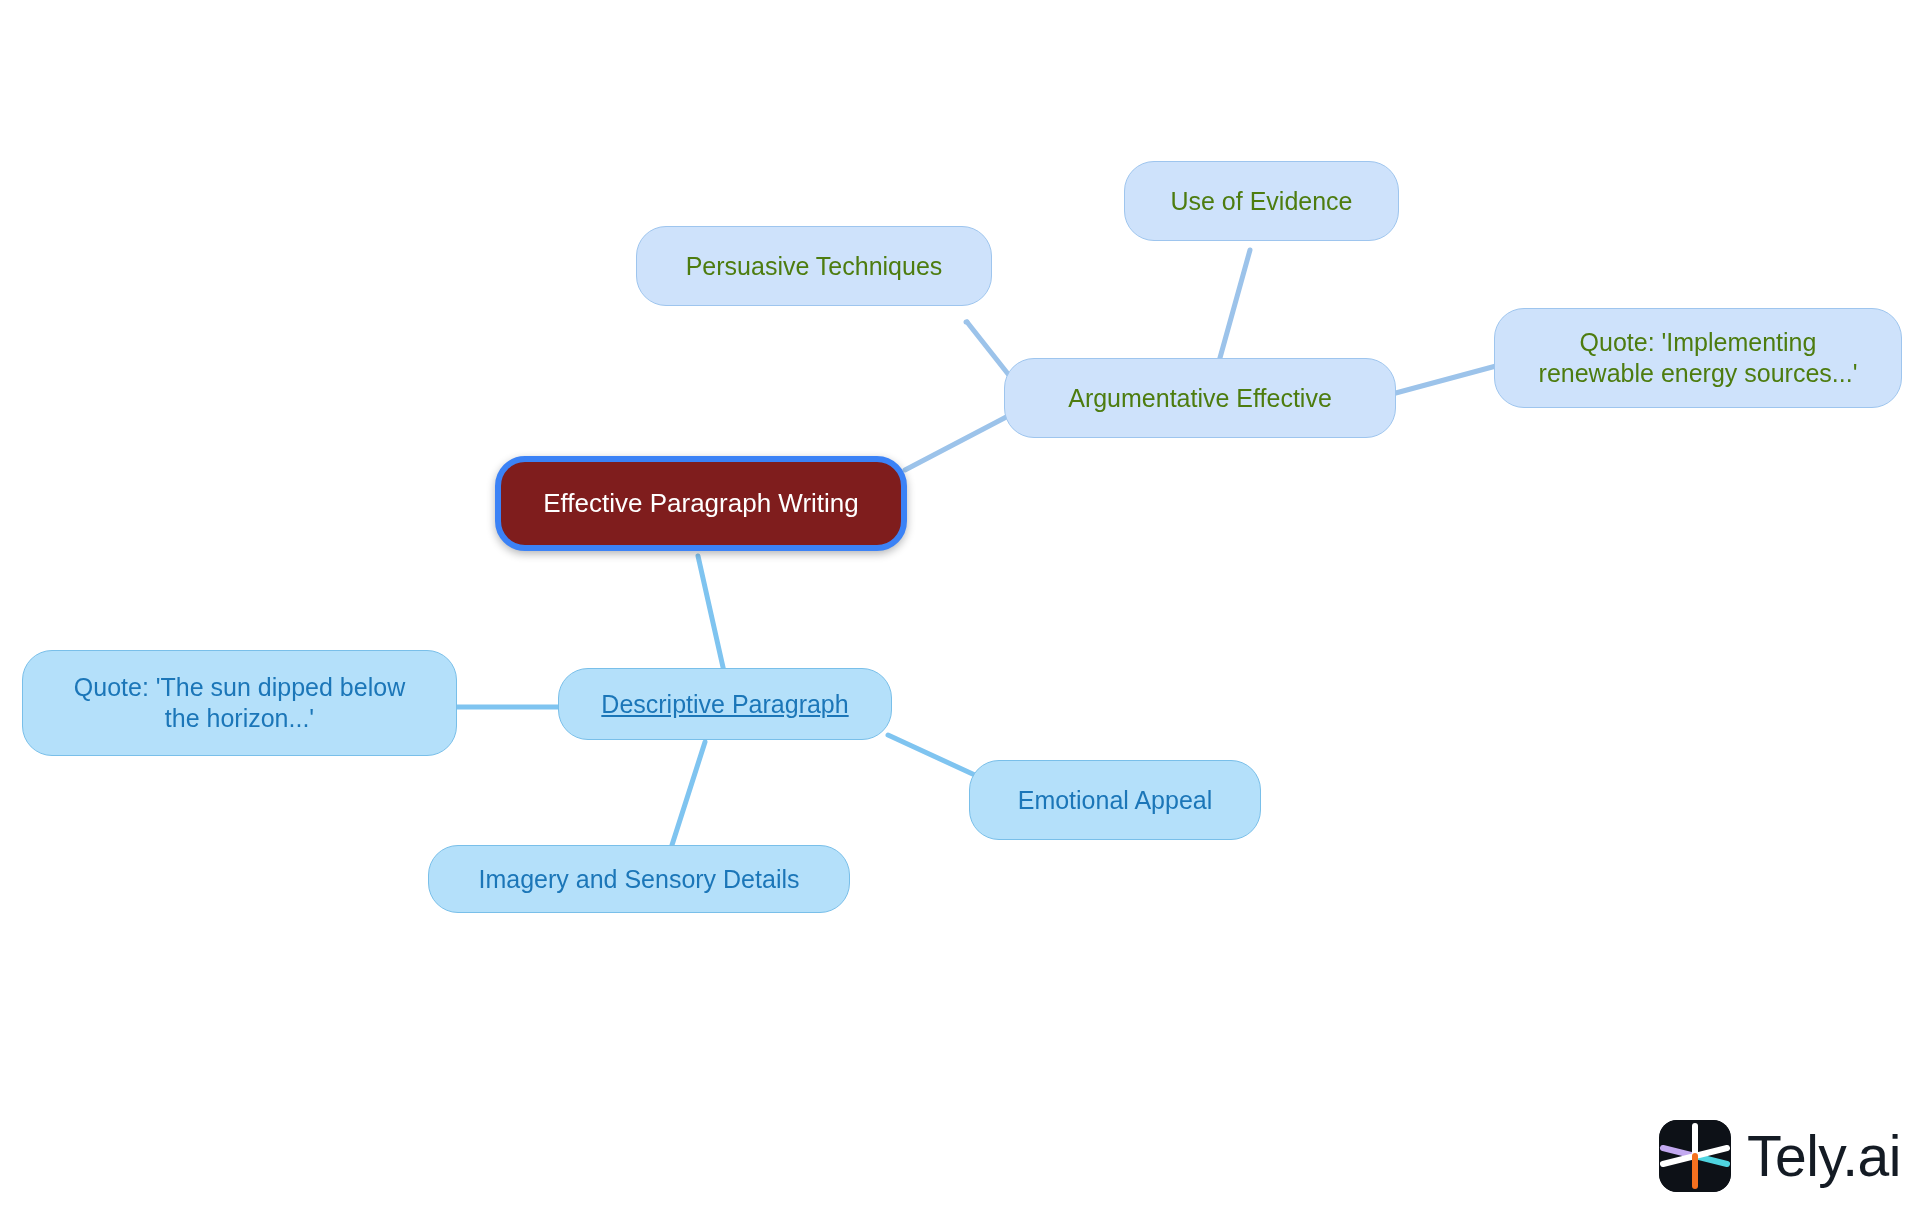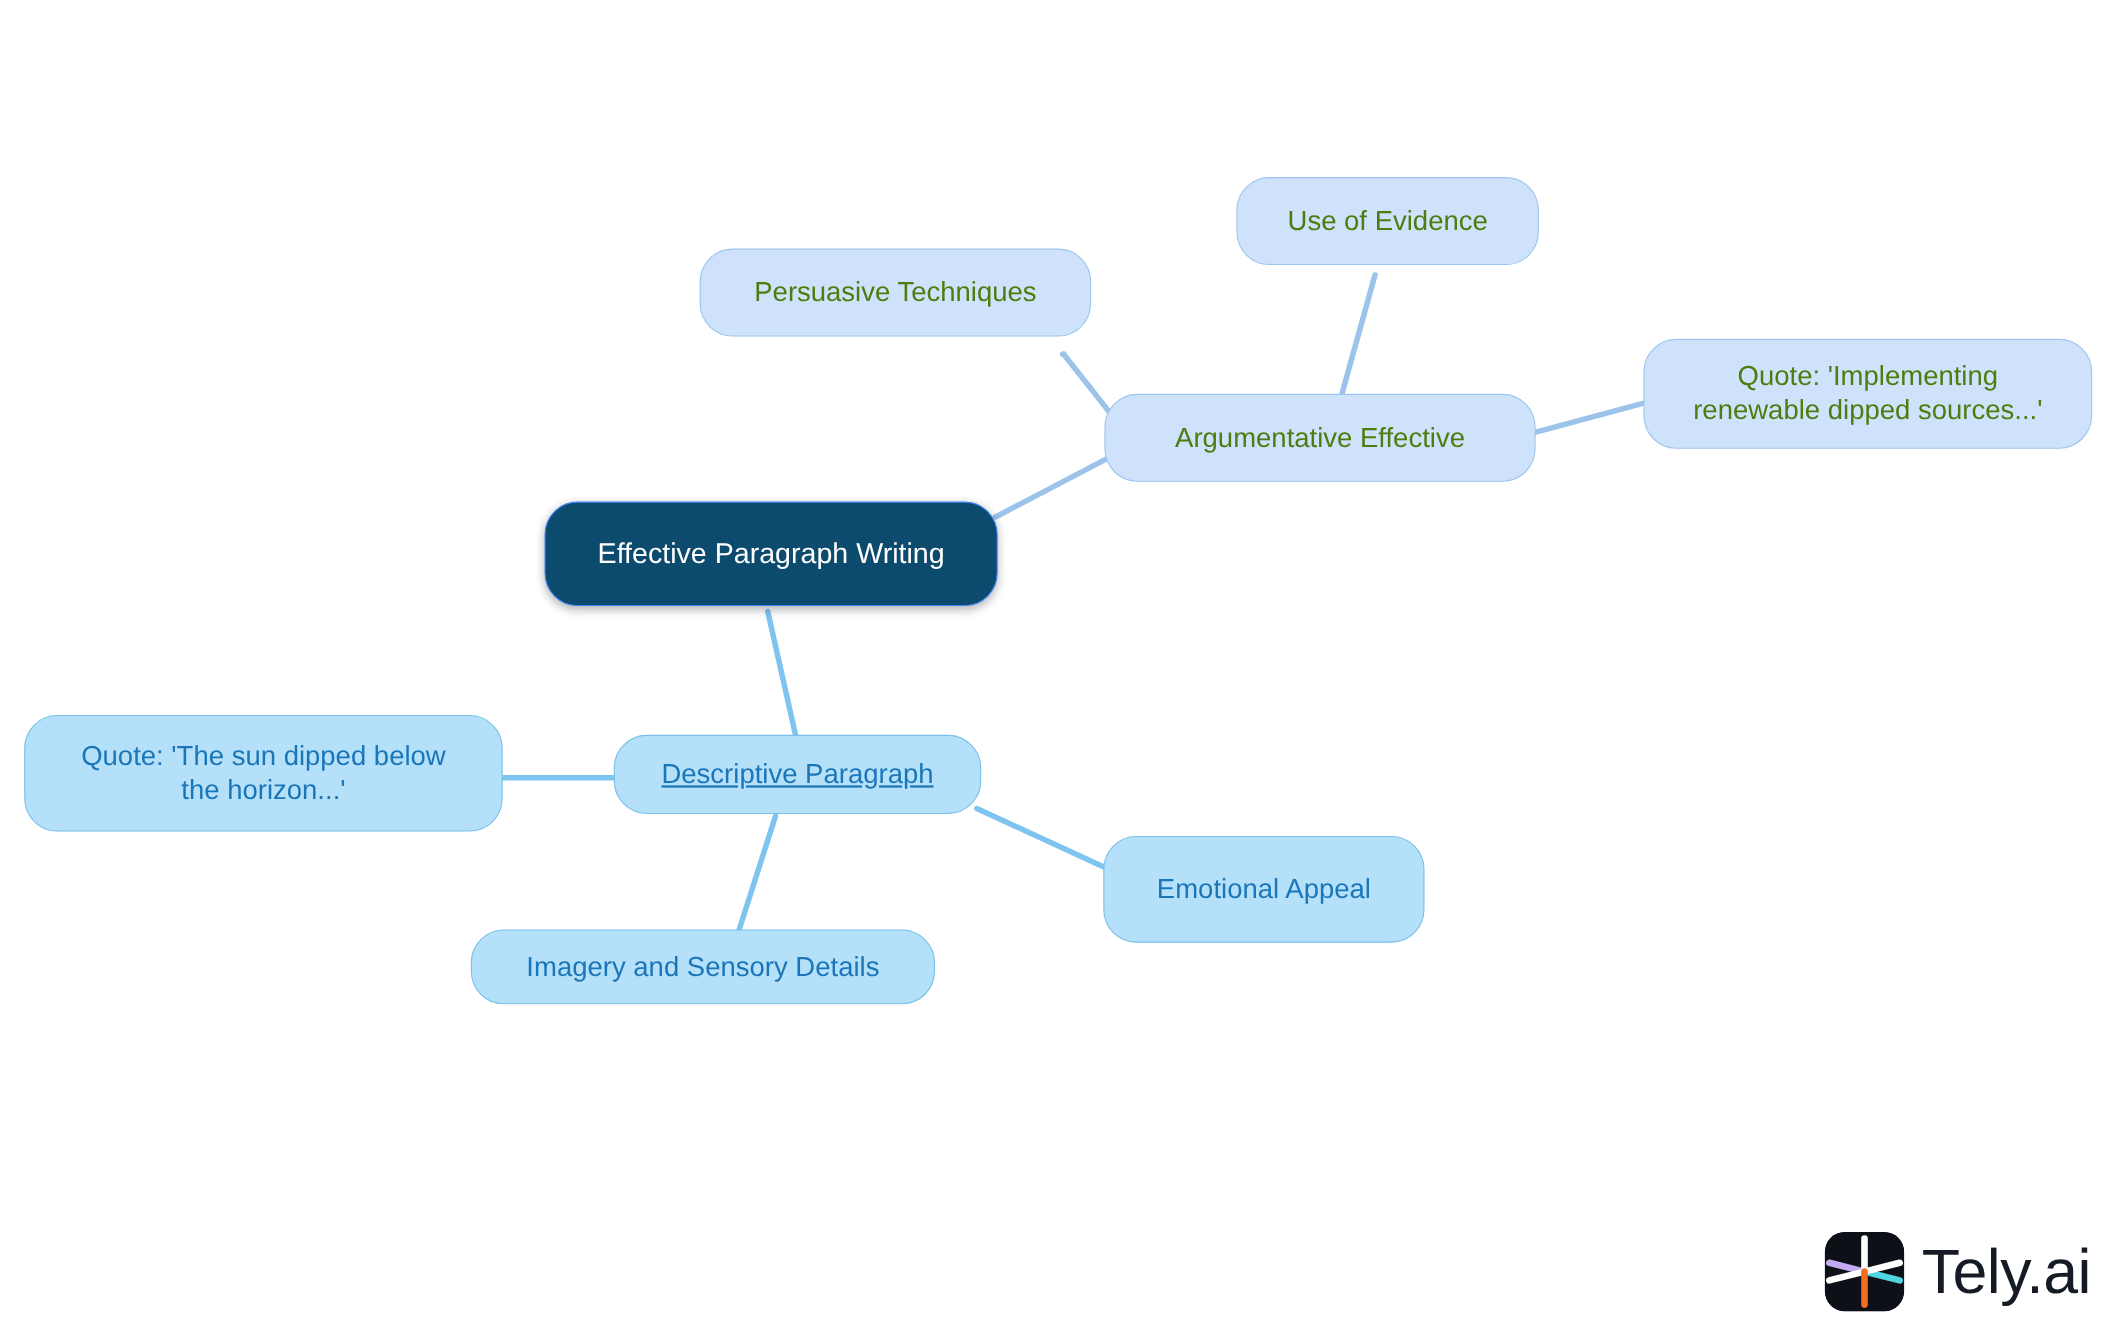--- a/index.html
+++ b/index.html
@@ -47,23 +47,23 @@
     display: flex;
     align-items: center;
     justify-content: center;
     text-align: center;
     border-radius: 30px;
     line-height: 1.24;
     white-space: pre-line;
   }
 
   .node-root {
-    background: #0c4a6e;
+    background: #7f1d1d;
     color: #ffffff;
-    border: 1px solid #3b82f6;
+    border: 6px solid #3b82f6;
     font-size: 26px;
     box-shadow: 0 3px 9px rgba(10, 14, 20, 0.30);
   }
 
   .node-arg {
     background: #cee2fb;
     color: #4d7c0f;
     border: 1.6px solid #9ec5ee;
     font-size: 25px;
   }
@@ -131,28 +131,28 @@
 
     <div class="node node-root" style="left:495px; top:456px; width:412px; height:95px;">Effective Paragraph Writing</div>
 
     <div class="node node-arg" style="left:1004px; top:358px; width:392px; height:80px;">Argumentative Effective</div>
 
     <div class="node node-arg" style="left:636px; top:226px; width:356px; height:80px;">Persuasive Techniques</div>
 
     <div class="node node-arg" style="left:1124px; top:161px; width:275px; height:80px;">Use of Evidence</div>
 
     <div class="node node-arg" style="left:1494px; top:308px; width:408px; height:100px;">Quote: 'Implementing
-renewable dipped sources...'</div>
+renewable energy sources...'</div>
 
     <div class="node node-desc" style="left:558px; top:668px; width:334px; height:72px;text-decoration:underline;">Descriptive Paragraph</div>
 
     <div class="node node-desc" style="left:22px; top:650px; width:435px; height:106px;">Quote: 'The sun dipped below
 the horizon...'</div>
 
-    <div class="node node-desc" style="left:1003px; top:760px; width:292px; height:97px;">Emotional Appeal</div>
+    <div class="node node-desc" style="left:969px; top:760px; width:292px; height:80px;">Emotional Appeal</div>
 
     <div class="node node-desc" style="left:428px; top:845px; width:422px; height:68px;">Imagery and Sensory Details</div>
   </div>
 
   <div id="tely-logo">
     <svg id="tely-mark" viewBox="0 0 72 72" xmlns="http://www.w3.org/2000/svg">
       <rect x="0" y="0" width="72" height="72" rx="18" ry="18" fill="#0d1117"></rect>
       <g stroke-linecap="round" stroke-width="6">
 
         <line x1="36" y1="36" x2="4" y2="28" stroke="#c3a9f0"></line>

